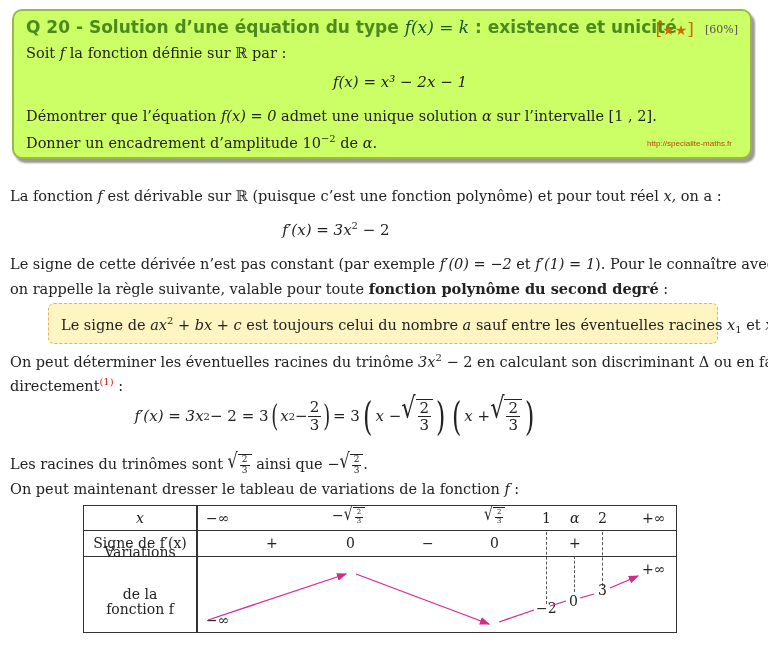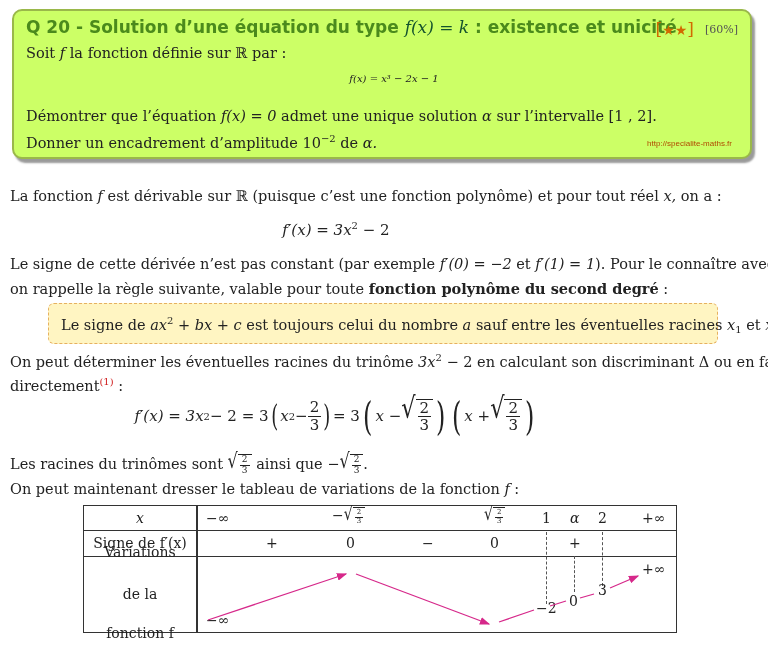--- a/index.html
+++ b/index.html
@@ -14,21 +14,21 @@
     position: absolute; left: 12px; top: 9px; width: 740px; height: 150px;
     background: #ccff66; border: 2px solid #9ab84a; border-radius: 10px;
     box-shadow: 3px 4px 2px #9a9a9a;
   }
   .ex-title { position: absolute; left: 12px; top: 6px; font-family: "DejaVu Sans", sans-serif; font-weight: bold; color: #4b8a1c; font-size: 17px; white-space: nowrap; }
   .ex-title .fx { font-family: "DejaVu Serif", serif; font-style: italic; font-weight: normal; color: #14532d; }
   .ex-stars { position: absolute; right: 56px; top: 8px; color: #d26a00; font-size: 14px; }
   .ex-stars span.br { color: #d26a00; font-size: 17px; }
   .ex-pct { position: absolute; right: 12px; top: 12px; color: #555; font-size: 11px; }
   .ex-line { position: absolute; left: 12px; font-size: 14.5px; white-space: nowrap; }
-  .ex-formula { position: absolute; left: 12px; width: 100%; text-align: center; font-size: 10px; }
+  .ex-formula { position: absolute; left: 18px; width: 100%; text-align: center; font-size: 15px; }
   .ex-url { position: absolute; right: 18px; bottom: 9px; font-family: Liberation Sans, sans-serif; font-size: 8px; color: #b04a00; }
 
   .p { position: absolute; left: 10px; white-space: nowrap; font-size: 14.5px; }
   .center { position: absolute; left: 0; width: 672px; text-align: center; font-size: 15px; }
   sup { font-size: 10px; vertical-align: 6px; }
   sub { font-size: 10px; vertical-align: -3px; }
   .ref { color: #d02020; font-style: normal; }
 
   .rulebox {
     position: absolute; left: 48px; top: 303px; width: 670px; height: 41px;
@@ -187,21 +187,21 @@
 
   <div class="vt">
     <div class="hline" style="top:24px;"></div>
     <div class="hline" style="top:50px;"></div>
     <div class="vline"></div>
 
     <div class="cell lbl m" style="top:4px;">x</div>
     <div class="cell lbl" style="top:29px;">Signe de f′(x)</div>
     <div class="cell lbl" style="top:38px;">Variations</div>
     <div class="cell lbl" style="top:80px;">de la</div>
-    <div class="cell lbl" style="top:119px;">fonction f</div>
+    <div class="cell lbl" style="top:95px;">fonction f</div>
 
     <div class="cell" style="top:4px; left:122px;">−∞</div>
     <div class="cell" style="top:1px; left:248px;">
       <span>−</span><span class="sqrt">
           <span class="rad" style="font-size:14px;">√</span>
           <span class="under"><span class="frac small" style="font-size:7px;"><span class="n">2</span><span class="d">3</span></span></span>
         </span>
     </div>
     <div class="cell" style="top:1px; left:400px;">
       <span class="sqrt">

